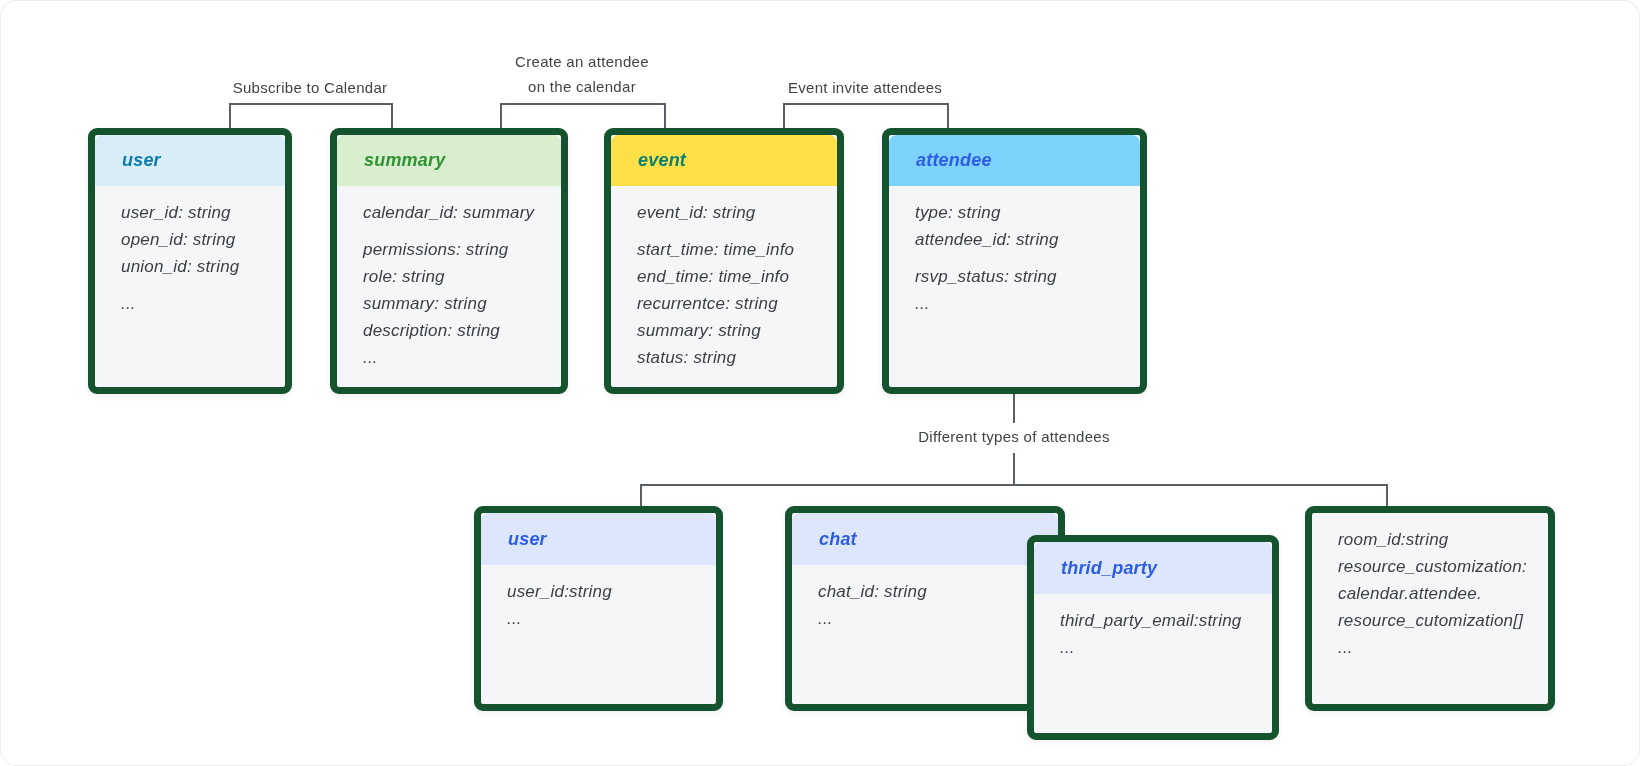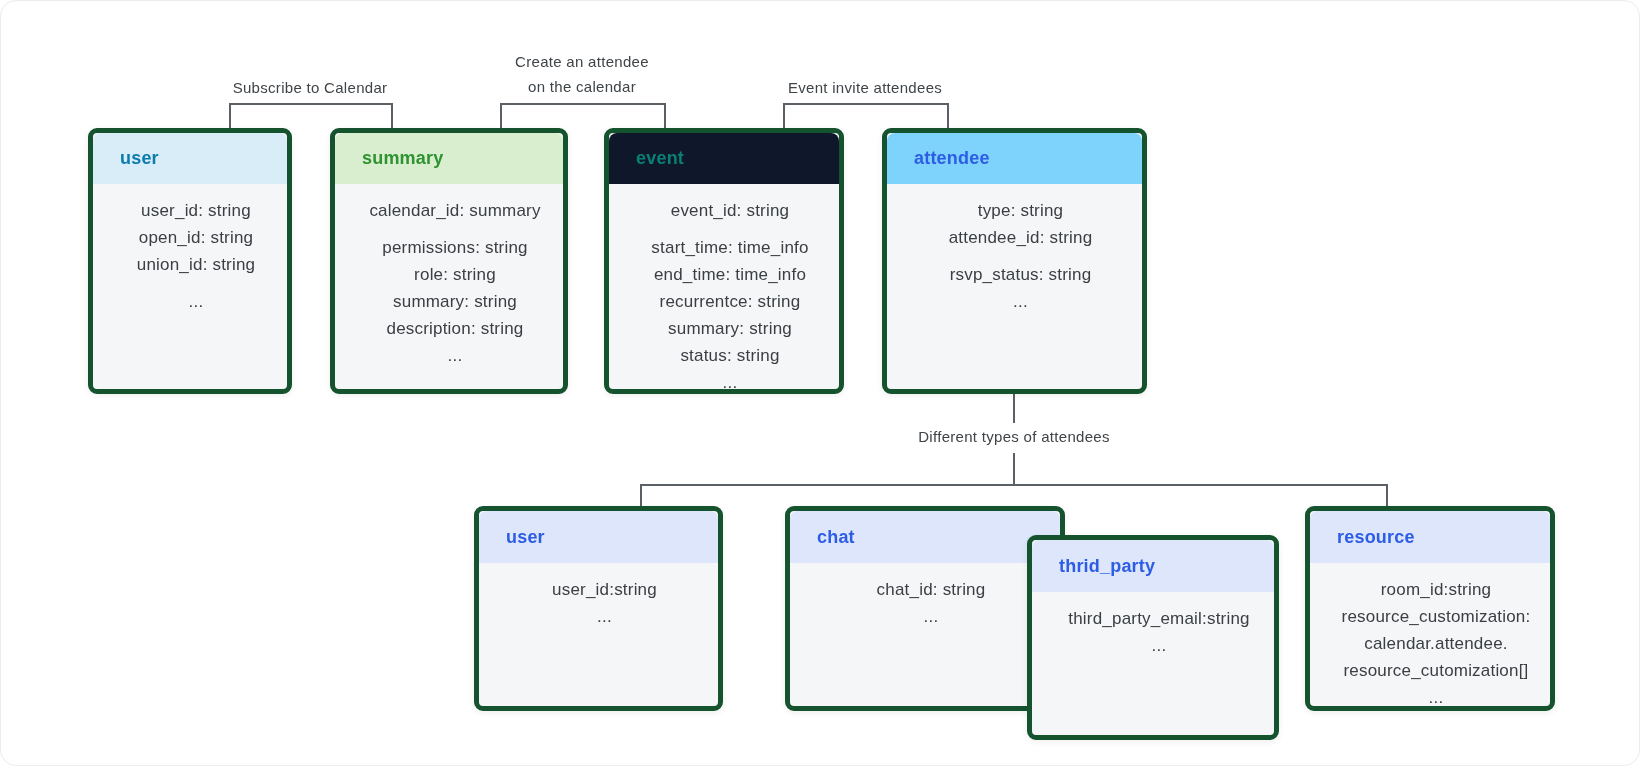--- a/index.html
+++ b/index.html
@@ -15,24 +15,25 @@
     background: #ffffff;
     border: 1px solid #ececec;
     border-radius: 16px;
     box-sizing: border-box;
     overflow: hidden;
   }
   
   .ebox {
     position: absolute;
     border-radius: 9px;
-    border: 5px solid #14532d;
+    border: 7px solid #14532d;
     box-shadow: 0 2px 6px rgba(31,35,41,0.07);
     box-sizing: border-box;
     background: #f5f6f8;
+    font-style: italic;
   }
   .ehead {
     height: 51px;
     border-radius: 8px 8px 0 0;
     display: flex;
     align-items: center;
     padding-left: 27px;
     box-sizing: border-box;
   }
   .etitle {
@@ -44,21 +45,20 @@
     padding: 13px 14px 0 26px;
   }
   .egroup { margin: 0; }
   .egroup + .egroup { margin-top: 10px; }
   .efield {
     font-size: 17px;
     line-height: 27px;
     color: #3b3e42;
     letter-spacing: 0.2px;
     white-space: nowrap;
-    text-align: center;
   }
   
   .cline {
     position: absolute;
     background: #5b6066;
   }
   
   .dlabel {
     position: absolute;
     transform: translateX(-50%);
@@ -132,21 +132,21 @@
         <div class="efield">permissions: string</div>
         <div class="efield">role: string</div>
         <div class="efield">summary: string</div>
         <div class="efield">description: string</div>
         <div class="efield">...</div>
       </div>
     </div>
   </div>
 
   <div class="ebox" style="left: 603px; top: 127px; width: 240px; height: 266px; background: rgb(245, 246, 248);">
-    <div class="ehead" style="background: #0f172a;">
+    <div class="ehead" style="background: #fde047;">
       <span class="etitle" style="color: rgb(10, 127, 116);">event</span>
     </div>
     <div class="ebody">
       <div class="egroup">
         <div class="efield">event_id: string</div>
       </div>
       <div class="egroup">
         <div class="efield">start_time: time_info</div>
         <div class="efield">end_time: time_info</div>
         <div class="efield">recurrentce: string</div>
@@ -203,23 +203,20 @@
     </div>
     <div class="ebody">
       <div class="egroup">
         <div class="efield">third_party_email:string</div>
         <div class="efield">...</div>
       </div>
     </div>
   </div>
 
   <div class="ebox" style="left: 1304px; top: 505px; width: 250px; height: 205px; background: rgb(245, 246, 248);">
-    <div class="ehead" style="height: 52px; background: rgb(221, 230, 250);">
-      <span class="etitle" style="color: rgb(45, 92, 229);">resource</span>
-    </div>
     <div class="ebody">
       <div class="egroup">
         <div class="efield">room_id:string</div>
         <div class="efield">resource_customization:</div>
         <div class="efield">calendar.attendee.</div>
         <div class="efield">resource_cutomization[]</div>
         <div class="efield">...</div>
       </div>
     </div>
   </div>

